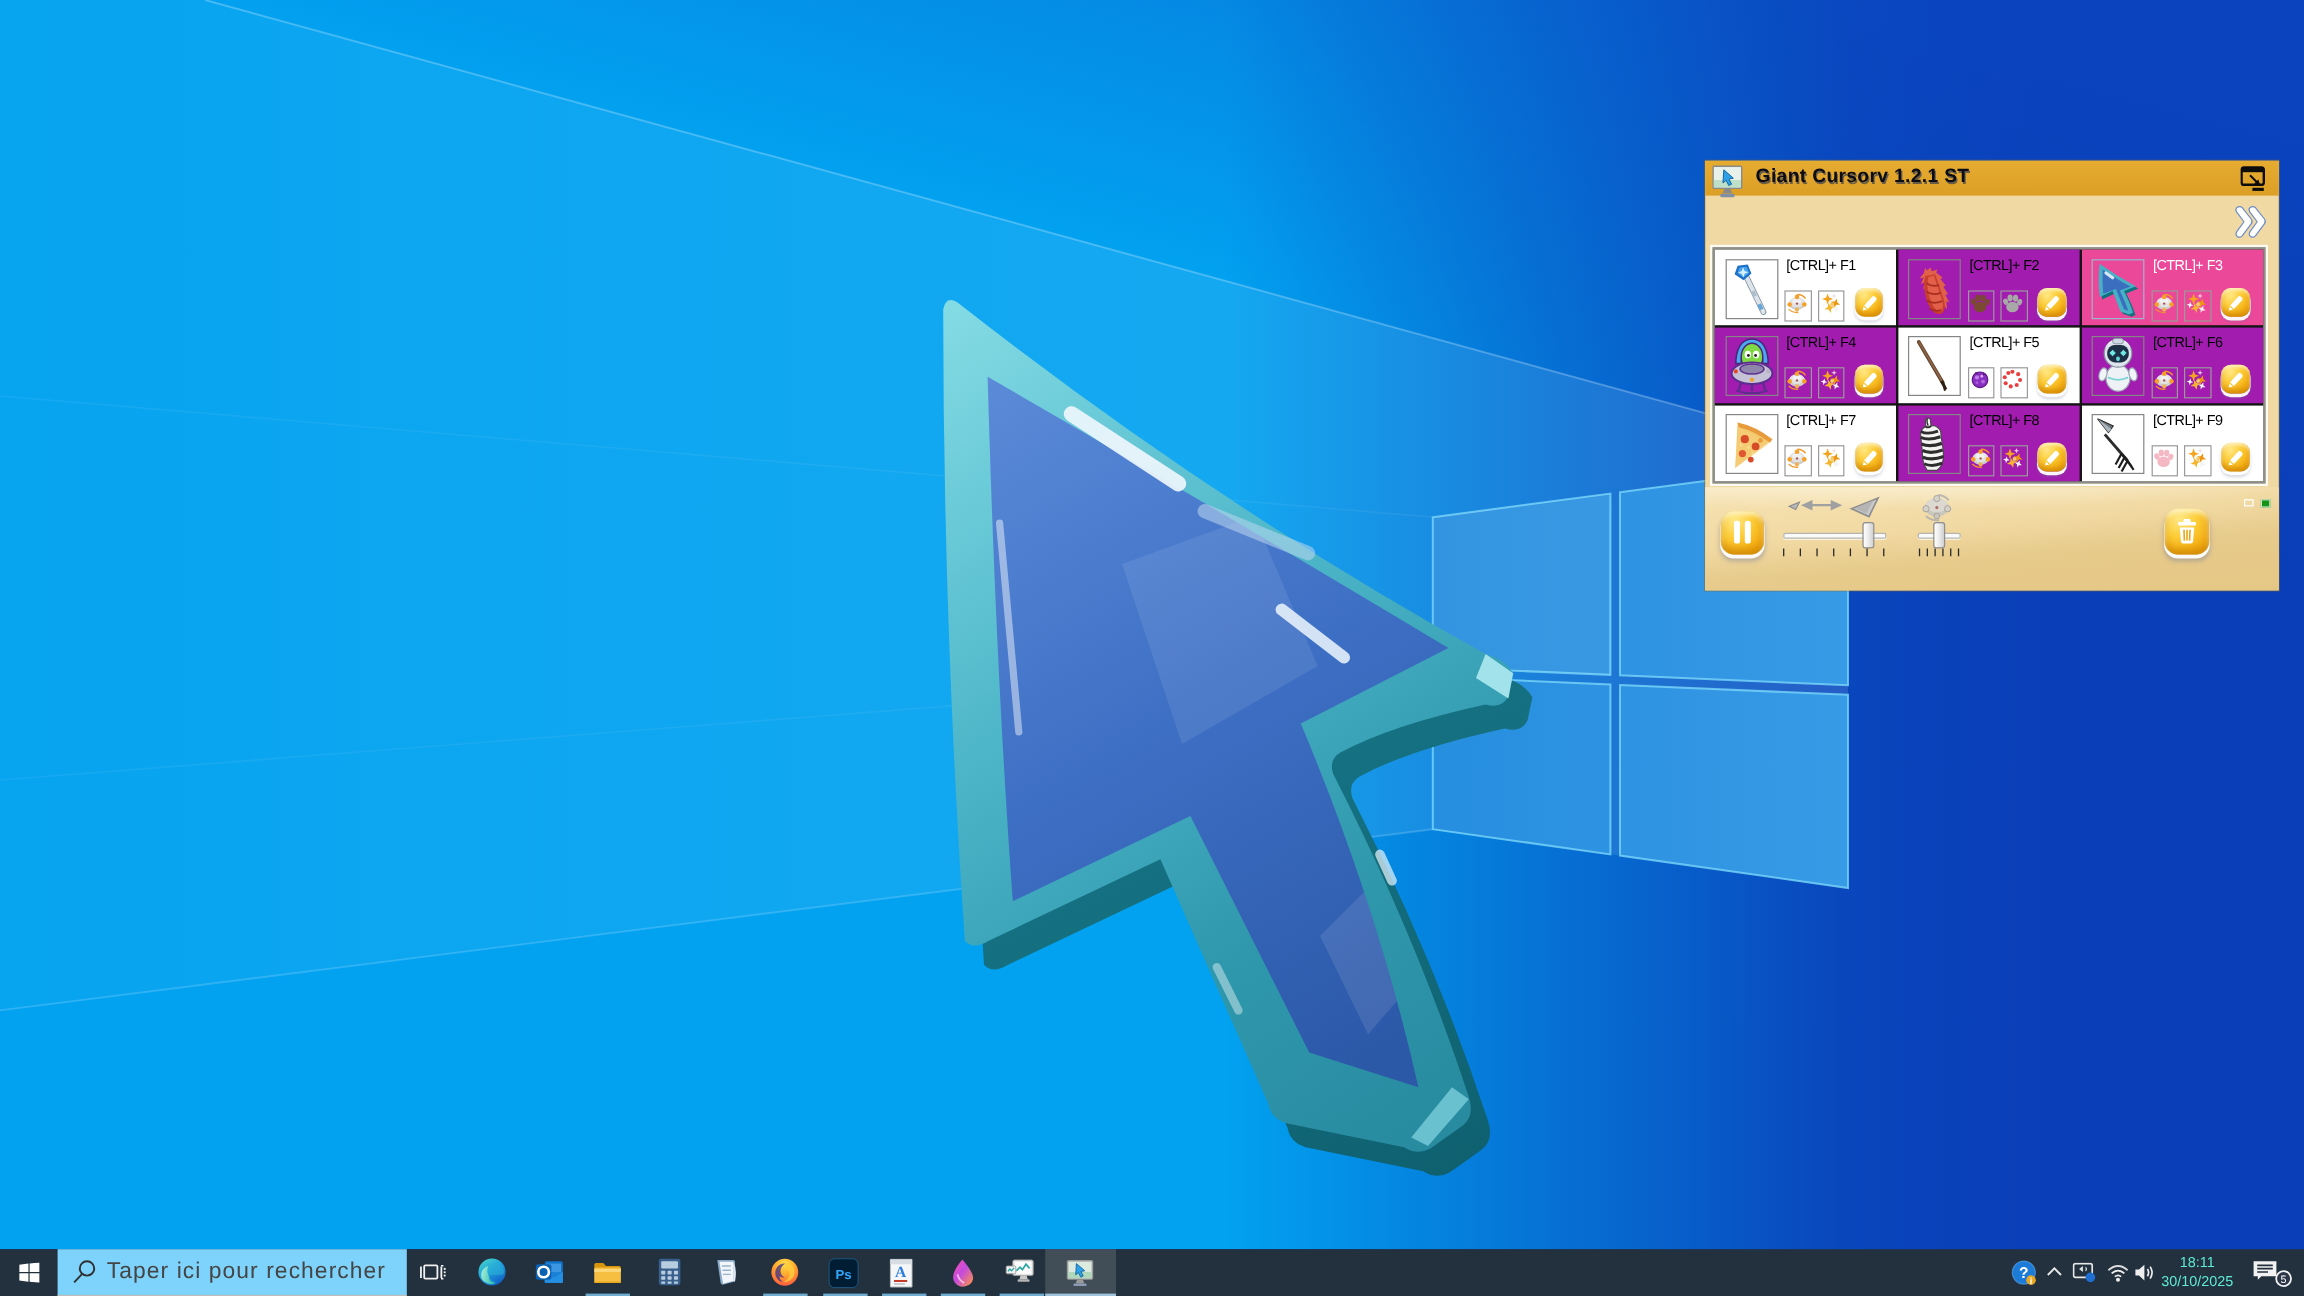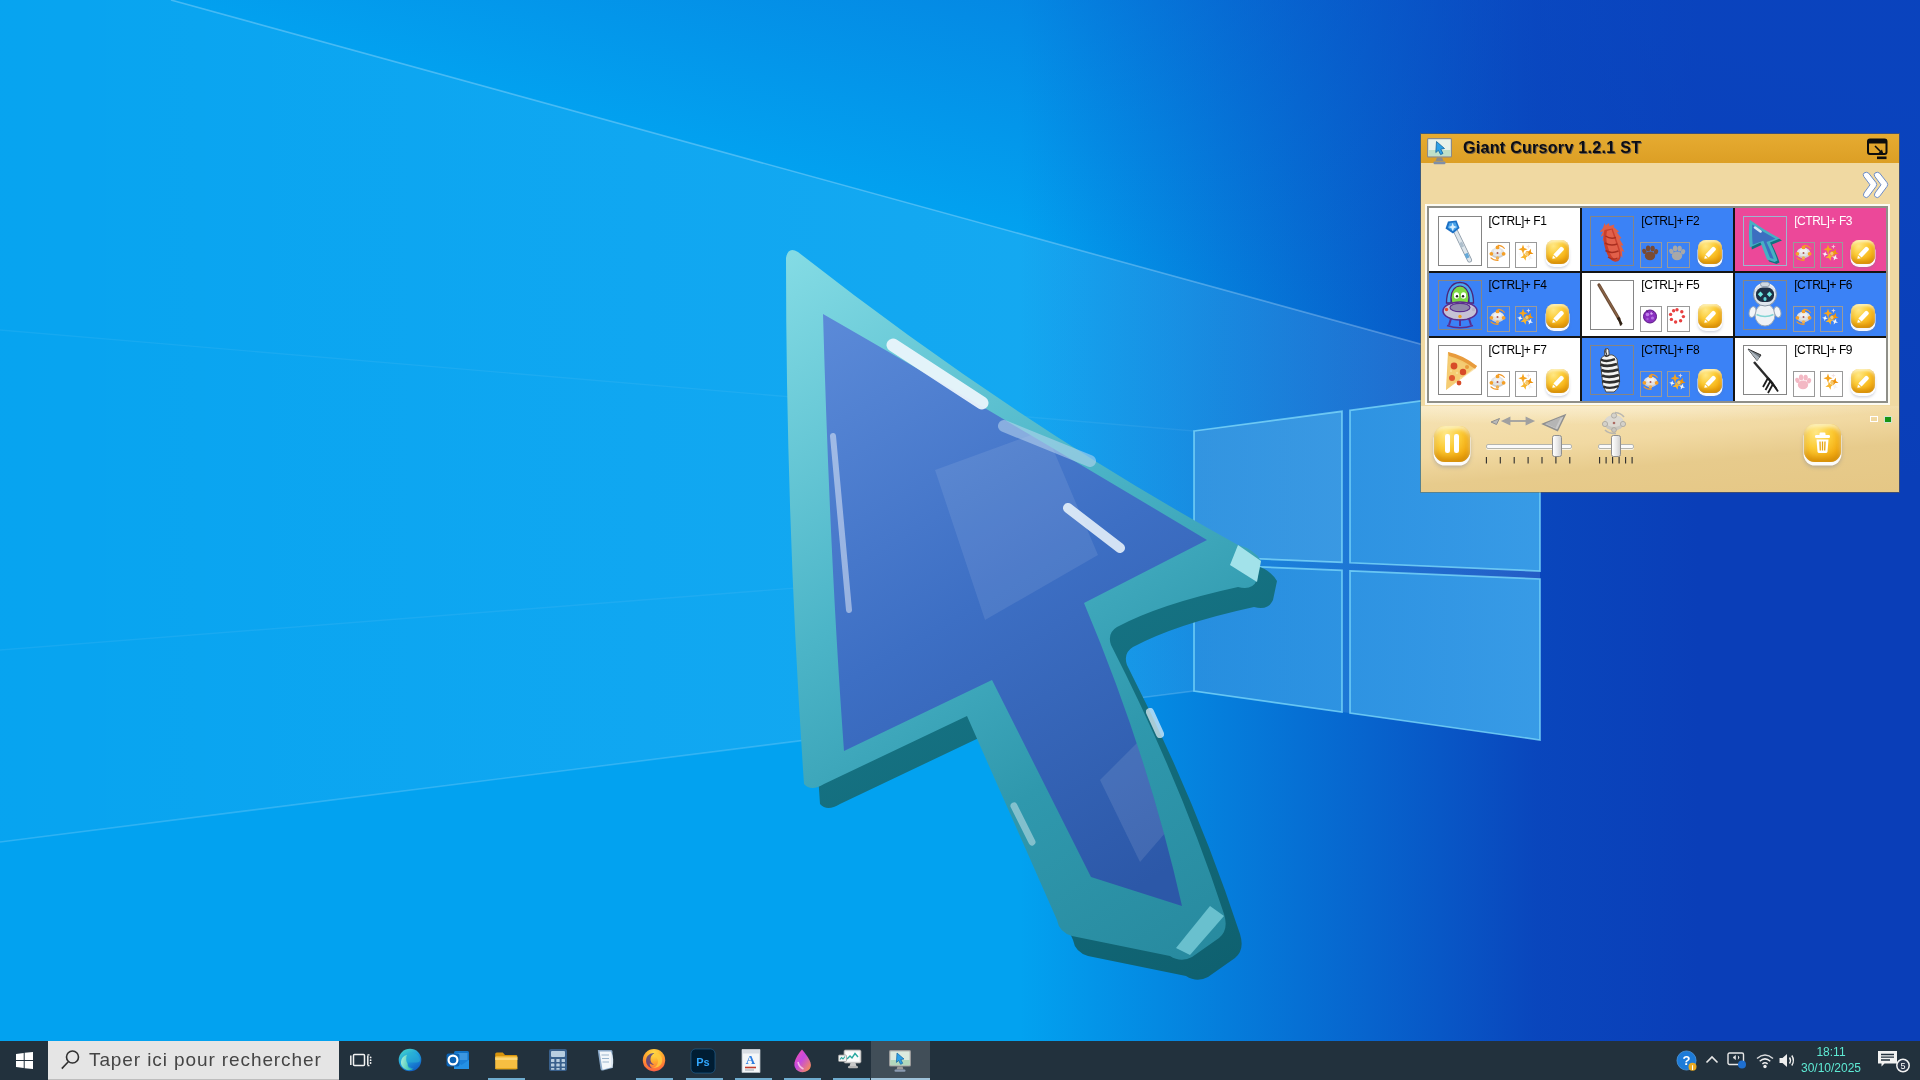--- a/index.html
+++ b/index.html
@@ -3,41 +3,41 @@
 html,body{margin:0;padding:0;width:1920px;height:1080px;overflow:hidden;background:#0b43c0;font-family:"Liberation Sans",sans-serif;}
 #wall{position:absolute;left:0;top:0;}
 #win{position:absolute;left:1421px;top:134px;width:478px;height:358px;background:#f0d9a2;box-shadow:0 0 0 1px rgba(140,100,20,.4);}
 #tbar{position:absolute;left:0;top:0;width:100%;height:29px;background:linear-gradient(#e6ab31,#dc9f25);}
 #ttl{position:absolute;left:42px;top:5px;font-size:16px;font-weight:bold;color:#0c0c14;letter-spacing:.3px;text-shadow:1px 1px 0 rgba(25,45,95,.6);}
 #ticon{position:absolute;left:5px;top:3px;}
 #tricon{position:absolute;left:446px;top:4px;}
 #chev{position:absolute;left:440px;top:36px;}
 #grid{position:absolute;left:6px;top:72px;width:457px;height:193px;background:#141414;border:2px solid #8f8f88;outline:2.5px solid #fcfbf2;display:grid;grid-template-columns:1fr 1fr 1fr;grid-template-rows:1fr 1fr 1fr;gap:1.5px;}
 .cell{position:relative;background:#fff;padding-left:18px;}
-.cell.cr{background:#3b82f6;}
+.cell.cr{background:#a21caf;}
 .cell.sel{background:#ec4899;}
 .pv{position:absolute;left:8.5px;top:7.5px;width:42px;height:48px;border:1px solid #858585;}
 .sel .pv{border-color:#9db6cf;}
 .lab{position:absolute;left:59.5px;top:5.5px;font-size:12px;color:#000;letter-spacing:-0.45px;}
 .sel .lab{color:#fff;}
 .ib{position:absolute;top:33.5px;width:20.5px;height:24px;border:1px solid #9a9a9a;}
 .ib.b1{left:58px;}
 .ib.b2{left:85.5px;}
 .pen{position:absolute;left:116.5px;top:31.5px;width:23.5px;height:24px;border-radius:8px;background:radial-gradient(circle at 32% 25%,#ffe783 0%,#fccb35 38%,#f4ad13 68%,#e89b06 100%);box-shadow:inset 0 -3px 4px rgba(190,120,0,.55),inset 0 2px 3px rgba(255,255,230,.8),0 2.5px 0 0.5px rgba(255,255,255,.95),0 4px 3px rgba(110,120,150,.4);}
 .pen svg{position:absolute;left:3px;top:3px;}
 .gold{border-radius:11px;background:radial-gradient(circle at 32% 22%,#ffe783 0%,#fccb35 40%,#f4ad13 70%,#e89b06 100%);box-shadow:inset 0 -4px 6px rgba(190,120,0,.55),inset 0 3px 4px rgba(255,255,230,.8),0 3px 0 0.5px rgba(255,255,255,.95),0 5px 4px rgba(110,120,150,.45);position:absolute;}
 #ctrl{position:absolute;left:0;top:271.5px;width:100%;height:86.5px;background:linear-gradient(175deg,#f6e3b4 0%,#f1d9a2 40%,#e7cb8c 62%,#e5c785 100%);}
 #ctrl:before{content:"";position:absolute;left:0;top:0;width:100%;height:42px;background:radial-gradient(ellipse 120% 100% at 28% -28%,rgba(255,250,235,.8),rgba(255,250,235,0) 72%);}
 .trk{position:absolute;height:3.5px;background:#fafafa;border:1px solid #b5b5ad;border-radius:2px;box-shadow:0 1px 0 rgba(255,255,255,.7);}
 .hdl{position:absolute;width:8px;height:20px;background:linear-gradient(90deg,#ffffff,#e9e9e9 55%,#d0d0d0);border:1px solid #8f8f8f;border-radius:2.5px;}
 #ind1{position:absolute;left:449px;top:10.5px;width:5.5px;height:4px;border:1.5px solid #fff;}
 #ind2{position:absolute;left:463px;top:10.5px;width:6px;height:4.5px;border:1px solid #cfe3cf;background:#169416;}
 #sico{position:absolute;}
 #taskbar{position:absolute;left:0;top:1041px;width:1920px;height:39px;background:#22313d;}
-#search{position:absolute;left:48px;top:0px;width:291px;height:37.5px;background:#e5e5e5;border-bottom:1.5px solid #bdbdbd;}
+#search{position:absolute;left:48px;top:0px;width:291px;height:37.5px;background:#7dd3fc;border-bottom:1.5px solid #bdbdbd;}
 #search span{position:absolute;left:41px;top:8px;font-size:19px;color:#454545;letter-spacing:0.9px;}
 .tbi{position:absolute;top:7px;}
 .uline{position:absolute;top:36.5px;height:2.5px;background:#6faccf;}
 #activetile{position:absolute;left:871px;top:0;width:59px;height:39px;background:rgba(255,255,255,.14);border-bottom:2.5px solid #9fc3da;box-sizing:border-box;}
 #clock{position:absolute;left:1797px;top:4px;width:68px;text-align:center;color:#5eead4;font-size:12px;line-height:15.5px;}
 </style></head>
 <body>
 <svg id="wall" width="1920" height="1041" viewBox="0 0 1920 1041">
 <defs>
 <linearGradient id="dkx" x1="1020" y1="0" x2="1700" y2="0" gradientUnits="userSpaceOnUse">

